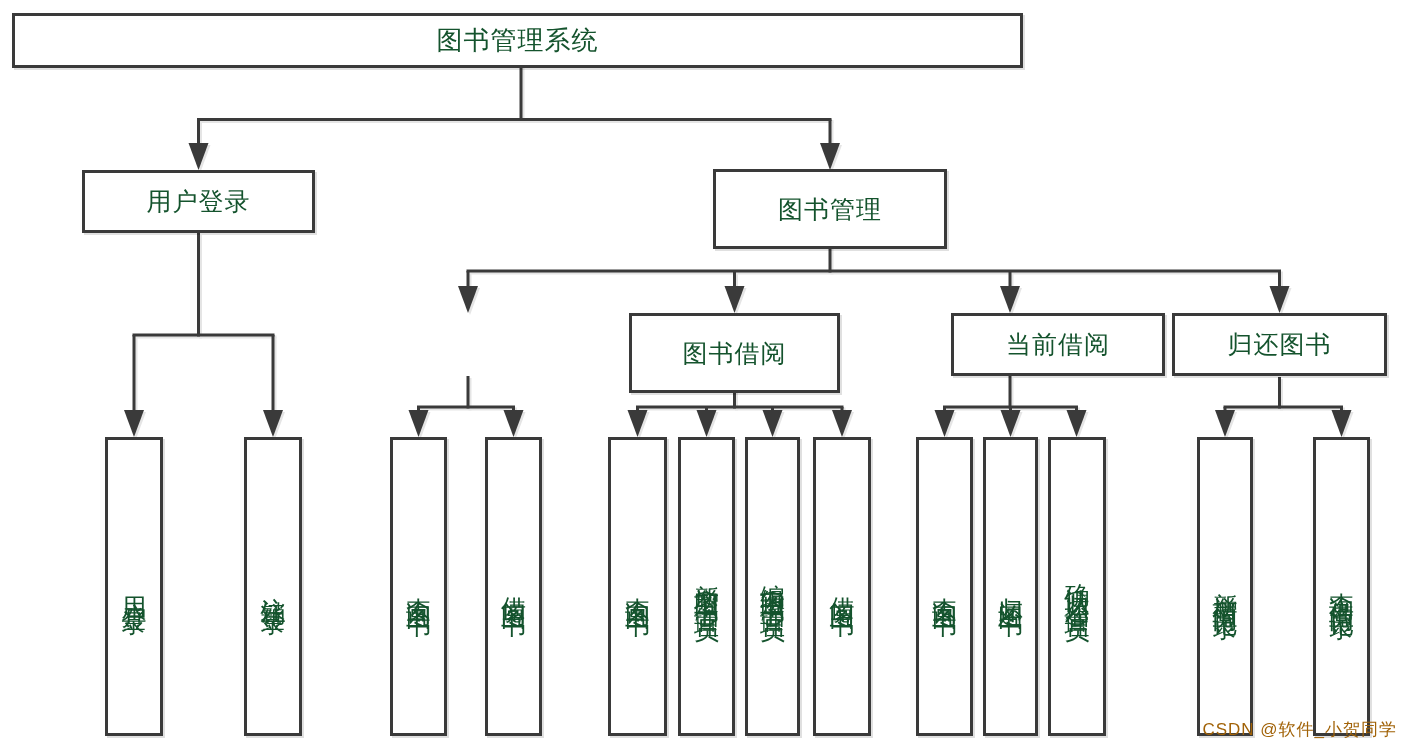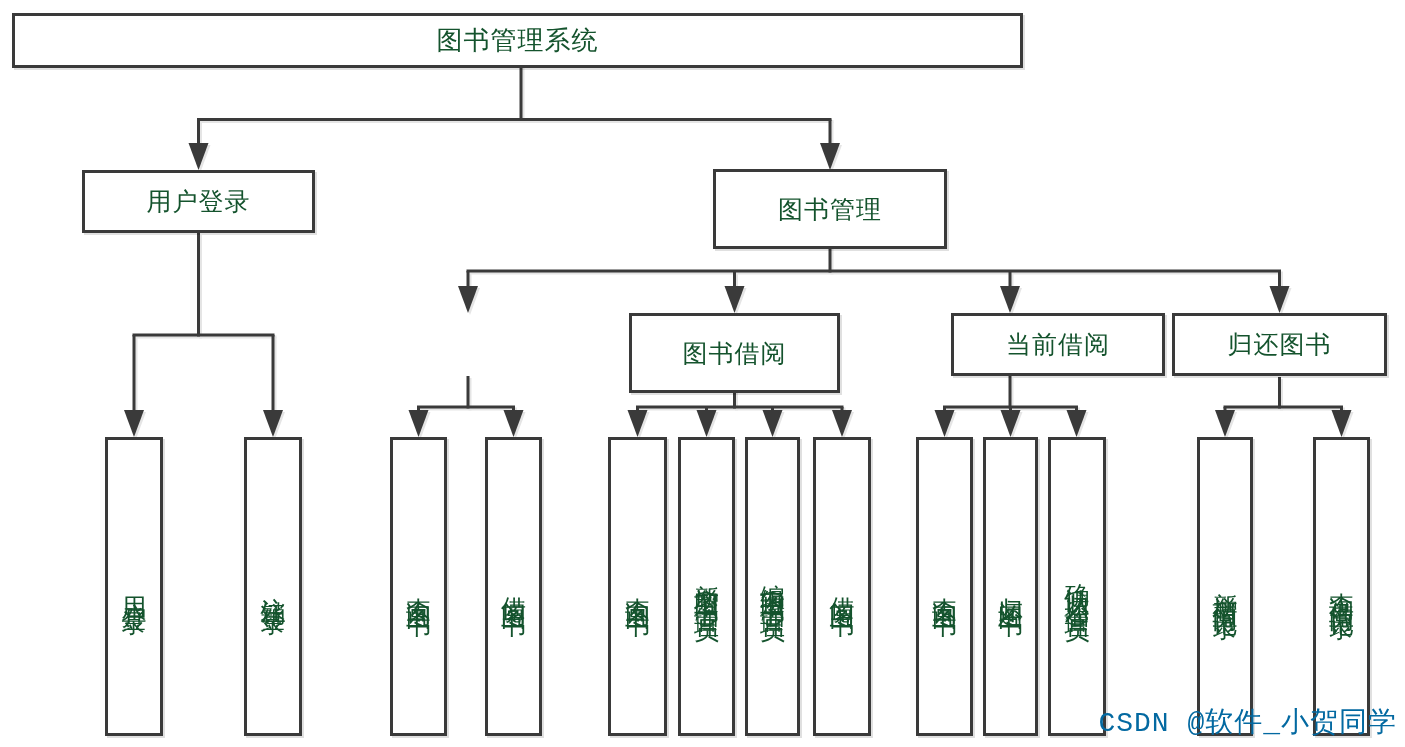--- a/index.html
+++ b/index.html
@@ -33,26 +33,25 @@
     top:437px; height:299px;
     writing-mode:vertical-rl;
     text-orientation:mixed;
     font-size:25px;
     letter-spacing:5px;
     line-height:1;
   }
   .watermark {
     position:absolute;
     right:8px; bottom:6px;
-    font-size:28px;
-    color:#0369a1;
+    font-size:17px;
+    color:#a16207;
     letter-spacing:1px;
     white-space:nowrap;
     z-index:5;
-    font-family:Liberation Mono, monospace;
   }
 </style>
 </head>
 <body>
 
 <div id="stage">
 
   <svg class="connectors" width="1405" height="747" viewBox="0 0 1405 747">
     <g stroke="#3a3a3a" stroke-width="3" fill="none">
 

